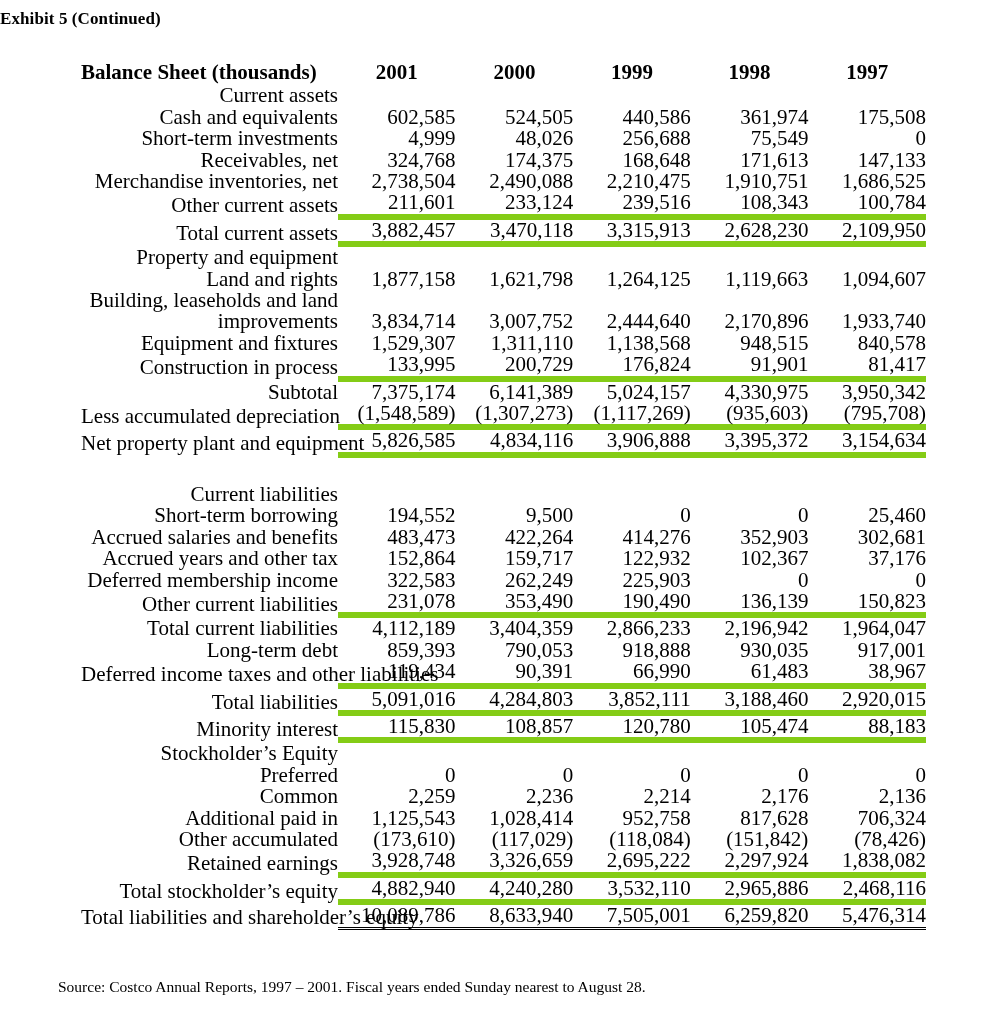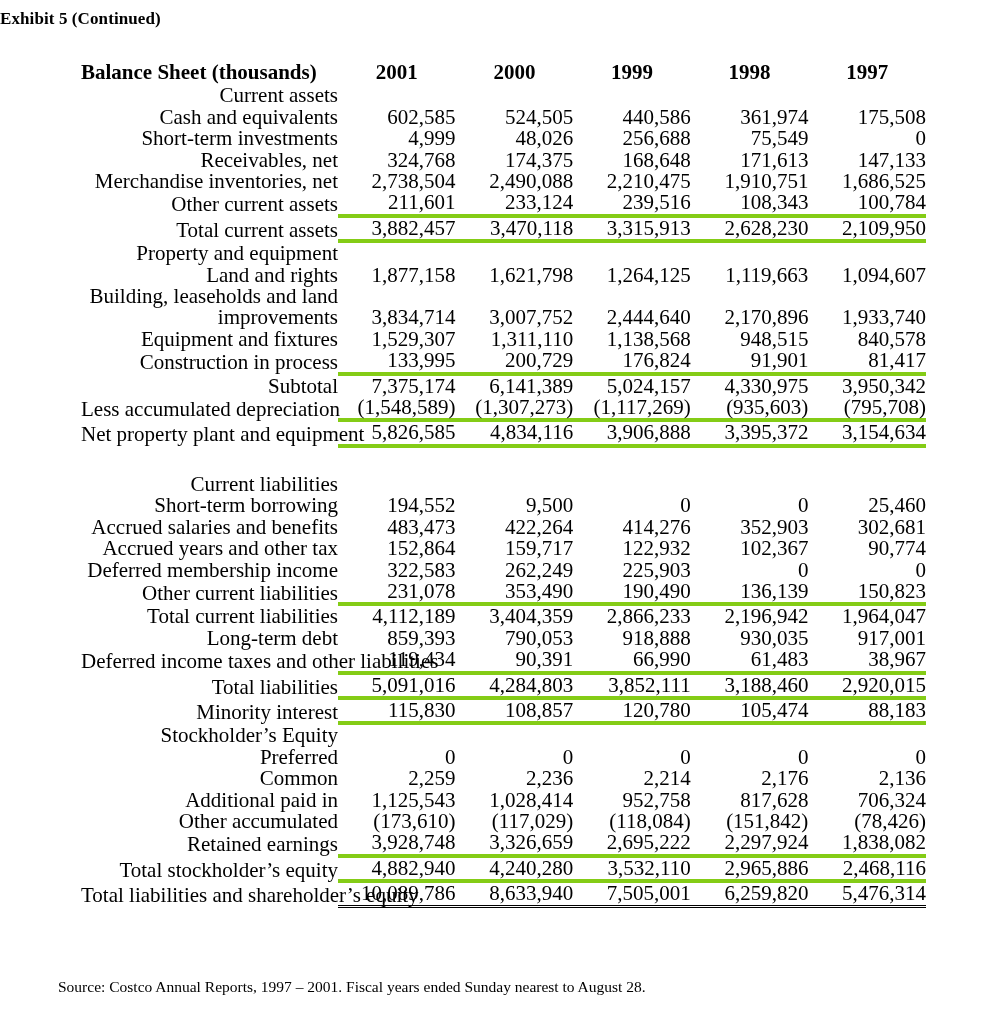--- a/index.html
+++ b/index.html
@@ -65,21 +65,21 @@
   }
   tr.head td.num {
     text-align: center;
     padding-right: 0;
   }
   tr.head td.label { text-align: left; }
 
   
   .ind0 { padding-left: 0px; }
   .ind1 { padding-left: 14px; }
-  td.rule-bottom { border-bottom: 4px solid #84cc16; }
+  td.rule-bottom { border-bottom: 6px solid #84cc16; }
   td.rule-dbl-bottom {
     border-bottom: 3px double #000;
   }
   tr.gap-lg td { height: 26px; line-height: 26px; }
 
   .source {
     position: absolute;
     left: 58px;
     top: 978px;
     font-size: 15.5px;
@@ -266,21 +266,21 @@
             <td class="num">414,276</td>
             <td class="num">352,903</td>
             <td class="num">302,681</td>
           </tr>
           <tr>
             <td class="label ind1">Accrued years and other tax</td>
             <td class="num">152,864</td>
             <td class="num">159,717</td>
             <td class="num">122,932</td>
             <td class="num">102,367</td>
-            <td class="num">90,774</td>
+            <td class="num">37,176</td>
           </tr>
           <tr>
             <td class="label ind1">Deferred membership income</td>
             <td class="num">322,583</td>
             <td class="num">262,249</td>
             <td class="num">225,903</td>
             <td class="num">0</td>
             <td class="num">0</td>
           </tr>
           <tr>

